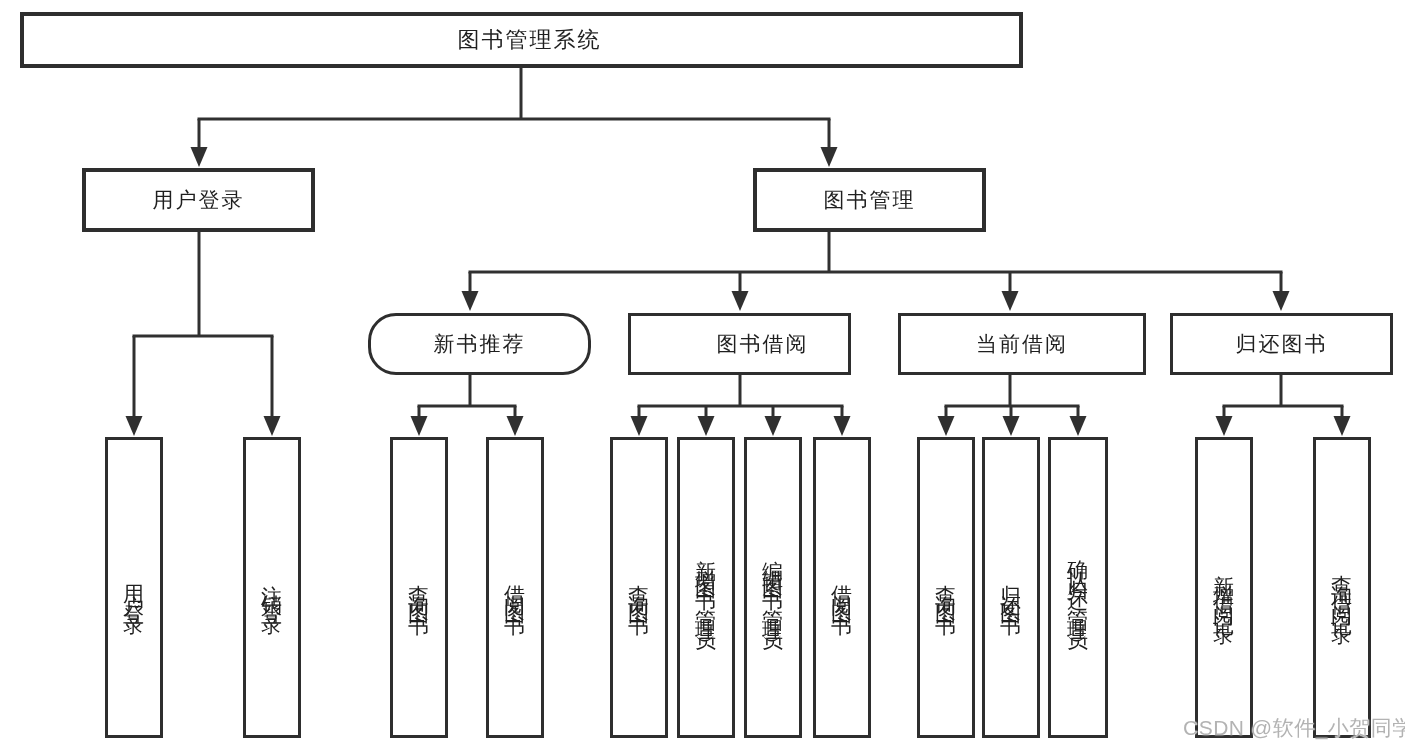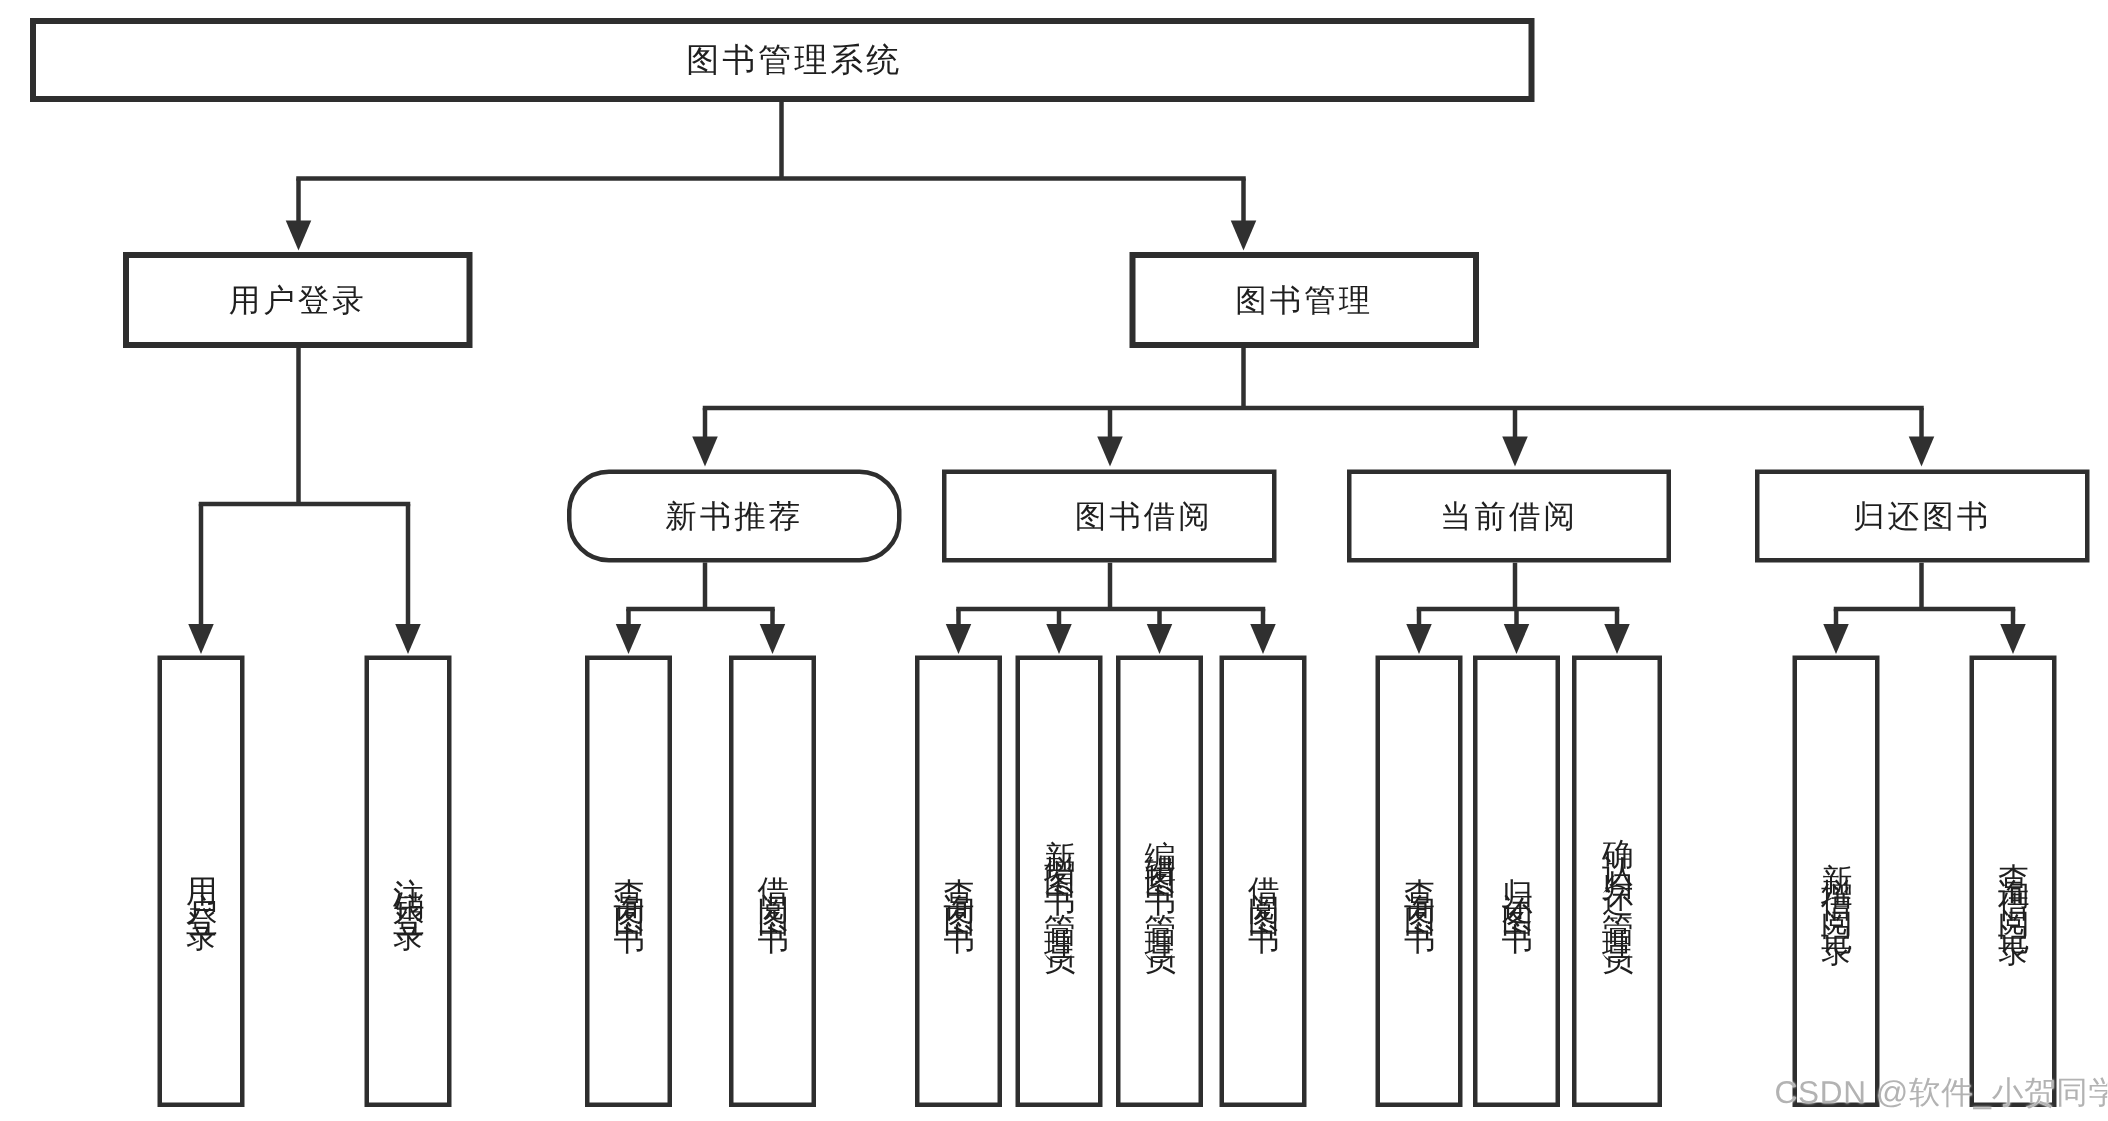--- a/index.html
+++ b/index.html
@@ -43,23 +43,23 @@
     font-size: 21px;
     letter-spacing: 0.5px;
     color: #b3b3b3;
     text-shadow: 0 0 2px #ffffff, 0 0 1px #ffffff;
     white-space: nowrap;
   }
   
   #n-root  { left: 20px;   top: 12px;  width: 1003px; height: 56px; padding-left: 16px; }
   #n-l2a   { left: 82px;   top: 168px; width: 233px;  height: 64px; }
   #n-l2b   { left: 712px;  top: 168px; width: 233px;  height: 64px; margin-left: 41px; }
-  #n-l3a   { left: 378px;  top: 313px; width: 223px;  height: 62px; border-radius: 28px; }
+  #n-l3a   { left: 368px;  top: 313px; width: 223px;  height: 62px; border-radius: 28px; }
   #n-l3b   { left: 628px;  top: 313px; width: 223px;  height: 62px; padding-left: 46px; }
-  #n-l3c   { left: 898px;  top: 313px; width: 216px;  height: 62px; }
+  #n-l3c   { left: 898px;  top: 313px; width: 248px;  height: 62px; }
   #n-l3d   { left: 1170px; top: 313px; width: 223px;  height: 62px; }
   .leaf-node { top: 437px; width: 58px; height: 301px; }
   #n-a1 { left: 105px; }
   #n-a2 { left: 243px; }
   #n-b1 { left: 390px; }
   #n-b2 { left: 486px; }
   #n-c1 { left: 610px; }
   #n-c2 { left: 677px; }
   #n-c3 { left: 744px; }
   #n-c4 { left: 813px; }

